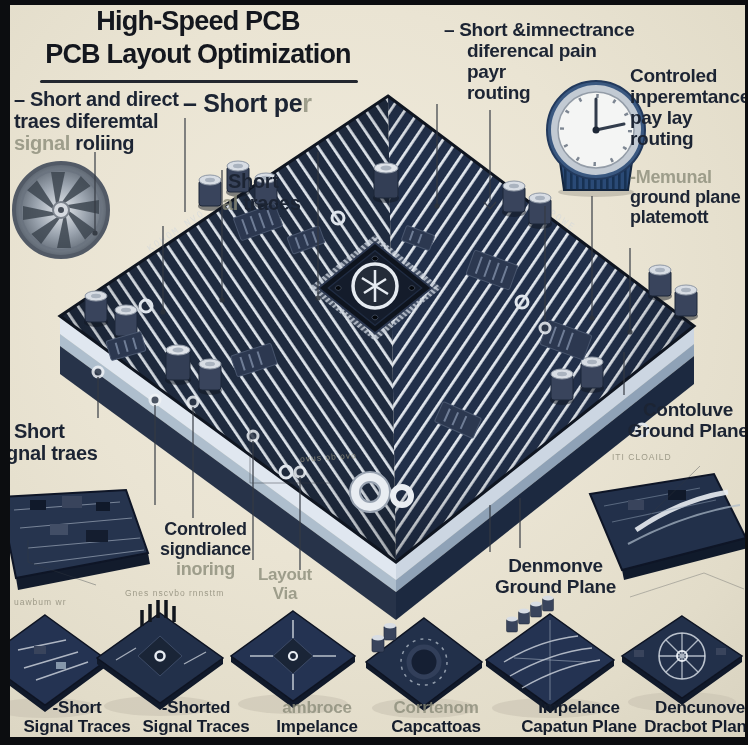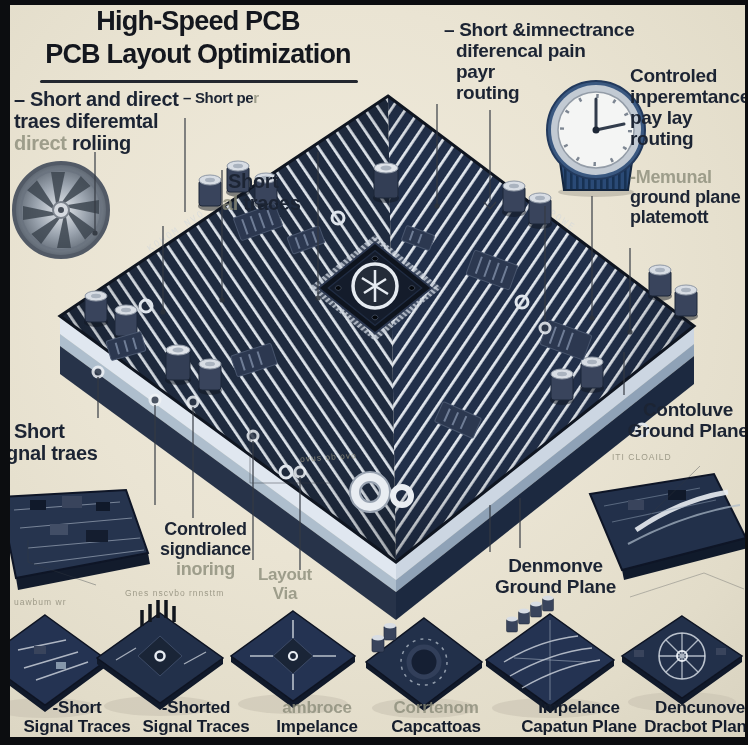--- a/index.html
+++ b/index.html
@@ -9,21 +9,21 @@
   .frame{position:absolute;background:#0c0d10;z-index:9;}
   .scene{position:absolute;left:0;top:0;z-index:1;}
   .title{position:absolute;left:28px;top:5px;width:340px;text-align:center;z-index:5;
     font-weight:800;font-size:27px;line-height:1.22;color:#14171e;letter-spacing:-0.8px;}
   .underline{position:absolute;left:40px;top:80px;width:318px;height:3px;background:#23272f;z-index:5;border-radius:2px;}
   .lab{position:absolute;z-index:6;font-weight:700;color:#1c2433;line-height:1.1;letter-spacing:-0.3px;}
   .lab .faint,.cap .faint{color:#8b8c7a;opacity:.8;filter:blur(.3px);}
   .cap{position:absolute;top:698px;z-index:6;text-align:center;font-weight:800;font-size:17px;
     color:#151d2c;line-height:1.12;letter-spacing:-0.2px;padding-left:20px;}
   .micro{position:absolute;z-index:6;font-size:8.5px;color:#928f7d;letter-spacing:1px;opacity:.85;}
-  .d-ind .ln:not(:first-child){margin-left:12px;}
+  .d-ind .ln:not(:first-child){margin-left:23px;}
   .g-ind .ln:first-child{margin-left:24px;}
   .c-ind .ln:first-child{margin-left:6px;}
   .btxt{fill:#cdd5de;opacity:.5;font-size:9px;letter-spacing:2px;font-family:"DejaVu Sans Mono",monospace;}
 </style>
 </head>
 <body>
 
 <div class="stage">
 
   <div class="frame" style="left:0;top:0;width:10px;height:745px"></div>
@@ -394,23 +394,23 @@
 
   <div class="title">
     <div>High-Speed PCB</div>
     <div>PCB Layout Optimization</div>
   </div>
   <div class="underline"></div>
 
   <div class="lab" style="left:14px;top:88px;width:232px;text-align:left;font-size:20px">
       <div class="ln"><span>– Short and direct</span></div>
       <div class="ln"><span>traes diferemtal</span></div>
-      <div class="ln"><span class="faint">direct</span><span> roliing</span></div>
-    </div>
-  <div class="lab" style="left:183px;top:90px;width:150px;font-size:15px">
+      <div class="ln"><span class="faint">signal</span><span> roliing</span></div>
+    </div>
+  <div class="lab" style="left:183px;top:90px;width:150px;font-size:25px">
       <div class="ln"><span>– Short pe</span><span class="faint">r</span></div>
     </div>
   <div class="lab c-ind" style="left:222px;top:170px;width:130px;font-size:20px">
       <div class="ln"><span>Short</span></div>
       <div class="ln"><span class="faint">al </span><span>traces</span></div>
     </div>
   <div class="lab d-ind" style="left:444px;top:20px;width:210px;font-size:19px">
       <div class="ln"><span>– Short &amp;imnectrance</span></div>
       <div class="ln"><span>diferencal pain</span></div>
       <div class="ln"><span>payr</span></div>

